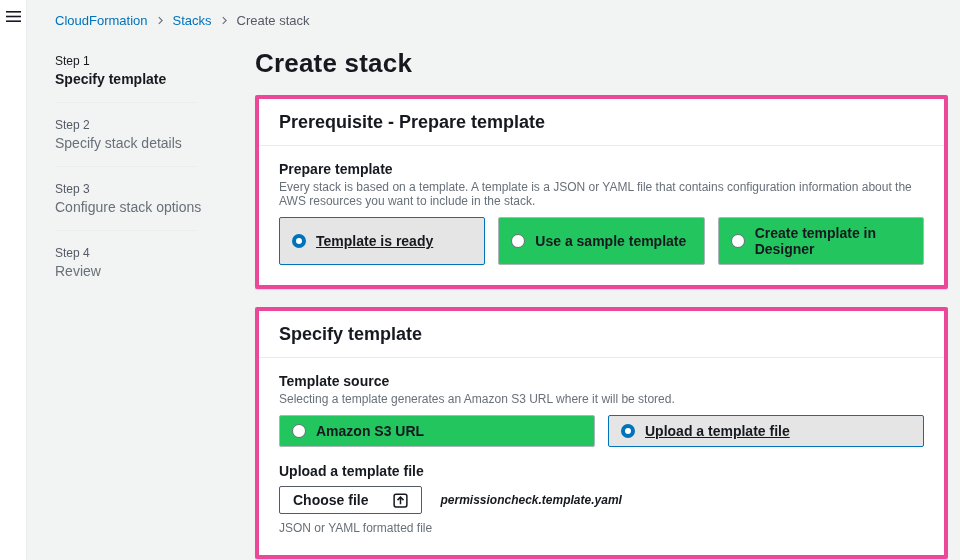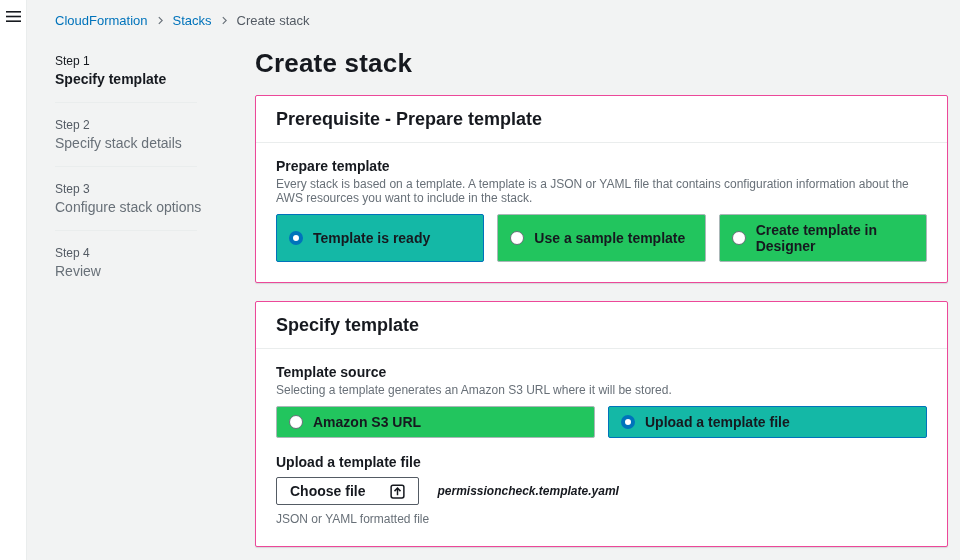--- a/index.html
+++ b/index.html
@@ -32,38 +32,38 @@
   .step-label { font-size:14px; color:#687078; margin-top:3px; }
   .step.active .step-num { color:#16191f; }
   .step.active .step-label { font-weight:700; color:#16191f; }
   .step-divider { border:0; border-top:1px solid #eaeded; margin:15px 0; width:142px; }
 
   .main { flex:1; min-width:0; }
   .page-title { font-size:26px; font-weight:700; margin:0 0 16px; color:#16191f; letter-spacing:0.2px; }
 
   
   .card {
-    background:#ffffff; border:1px solid #ec4899; border-radius:2px;
+    background:#ffffff; border:4px solid #ec4899; border-radius:2px;
     box-shadow:0 1px 1px rgba(0,28,36,.12); margin-bottom:18px;
   }
   .card-header { padding:13px 20px 12px; border-bottom:1px solid #eaeded; }
   .card-title { font-size:18px; font-weight:700; color:#16191f; }
   .card-desc { font-size:12px; color:#687078; margin-top:3px; }
   .card-body { padding:15px 20px 20px; }
 
   .field-label { font-size:14px; font-weight:700; color:#16191f; }
   .field-desc { font-size:12px; color:#687078; margin-top:3px; }
 
   .tiles { display:flex; gap:13px; margin-top:9px; }
   .tile {
     flex:1; display:flex; align-items:center; gap:10px;
     border:1px solid #aab7b8; background:#22c55e; border-radius:2px;
     padding:7px 12px; font-size:14px; font-weight:700; color:#16191f; cursor:pointer;
   }
-  .tile.selected { background:#14b8a6; border-color:#0073bb; }
+  .tile.selected { background:#e5e5e5; border-color:#0073bb;text-decoration:underline; }
   .radio { width:14px; height:14px; border-radius:50%; border:1px solid #687078; background:#fff; flex:none; }
   .radio.checked { border:4.5px solid #0073bb; }
 
   .upload-label { margin-top:16px; }
   .upload-row { display:flex; align-items:center; gap:18px; margin-top:7px; }
   .choose-btn {
     display:inline-flex; align-items:center; gap:25px;
     border:1px solid #545b64; border-radius:2px; background:#fff;
     padding:5px 13px; font-size:14px; font-weight:700; color:#16191f;
     font-family:"Liberation Sans", sans-serif; cursor:pointer;

